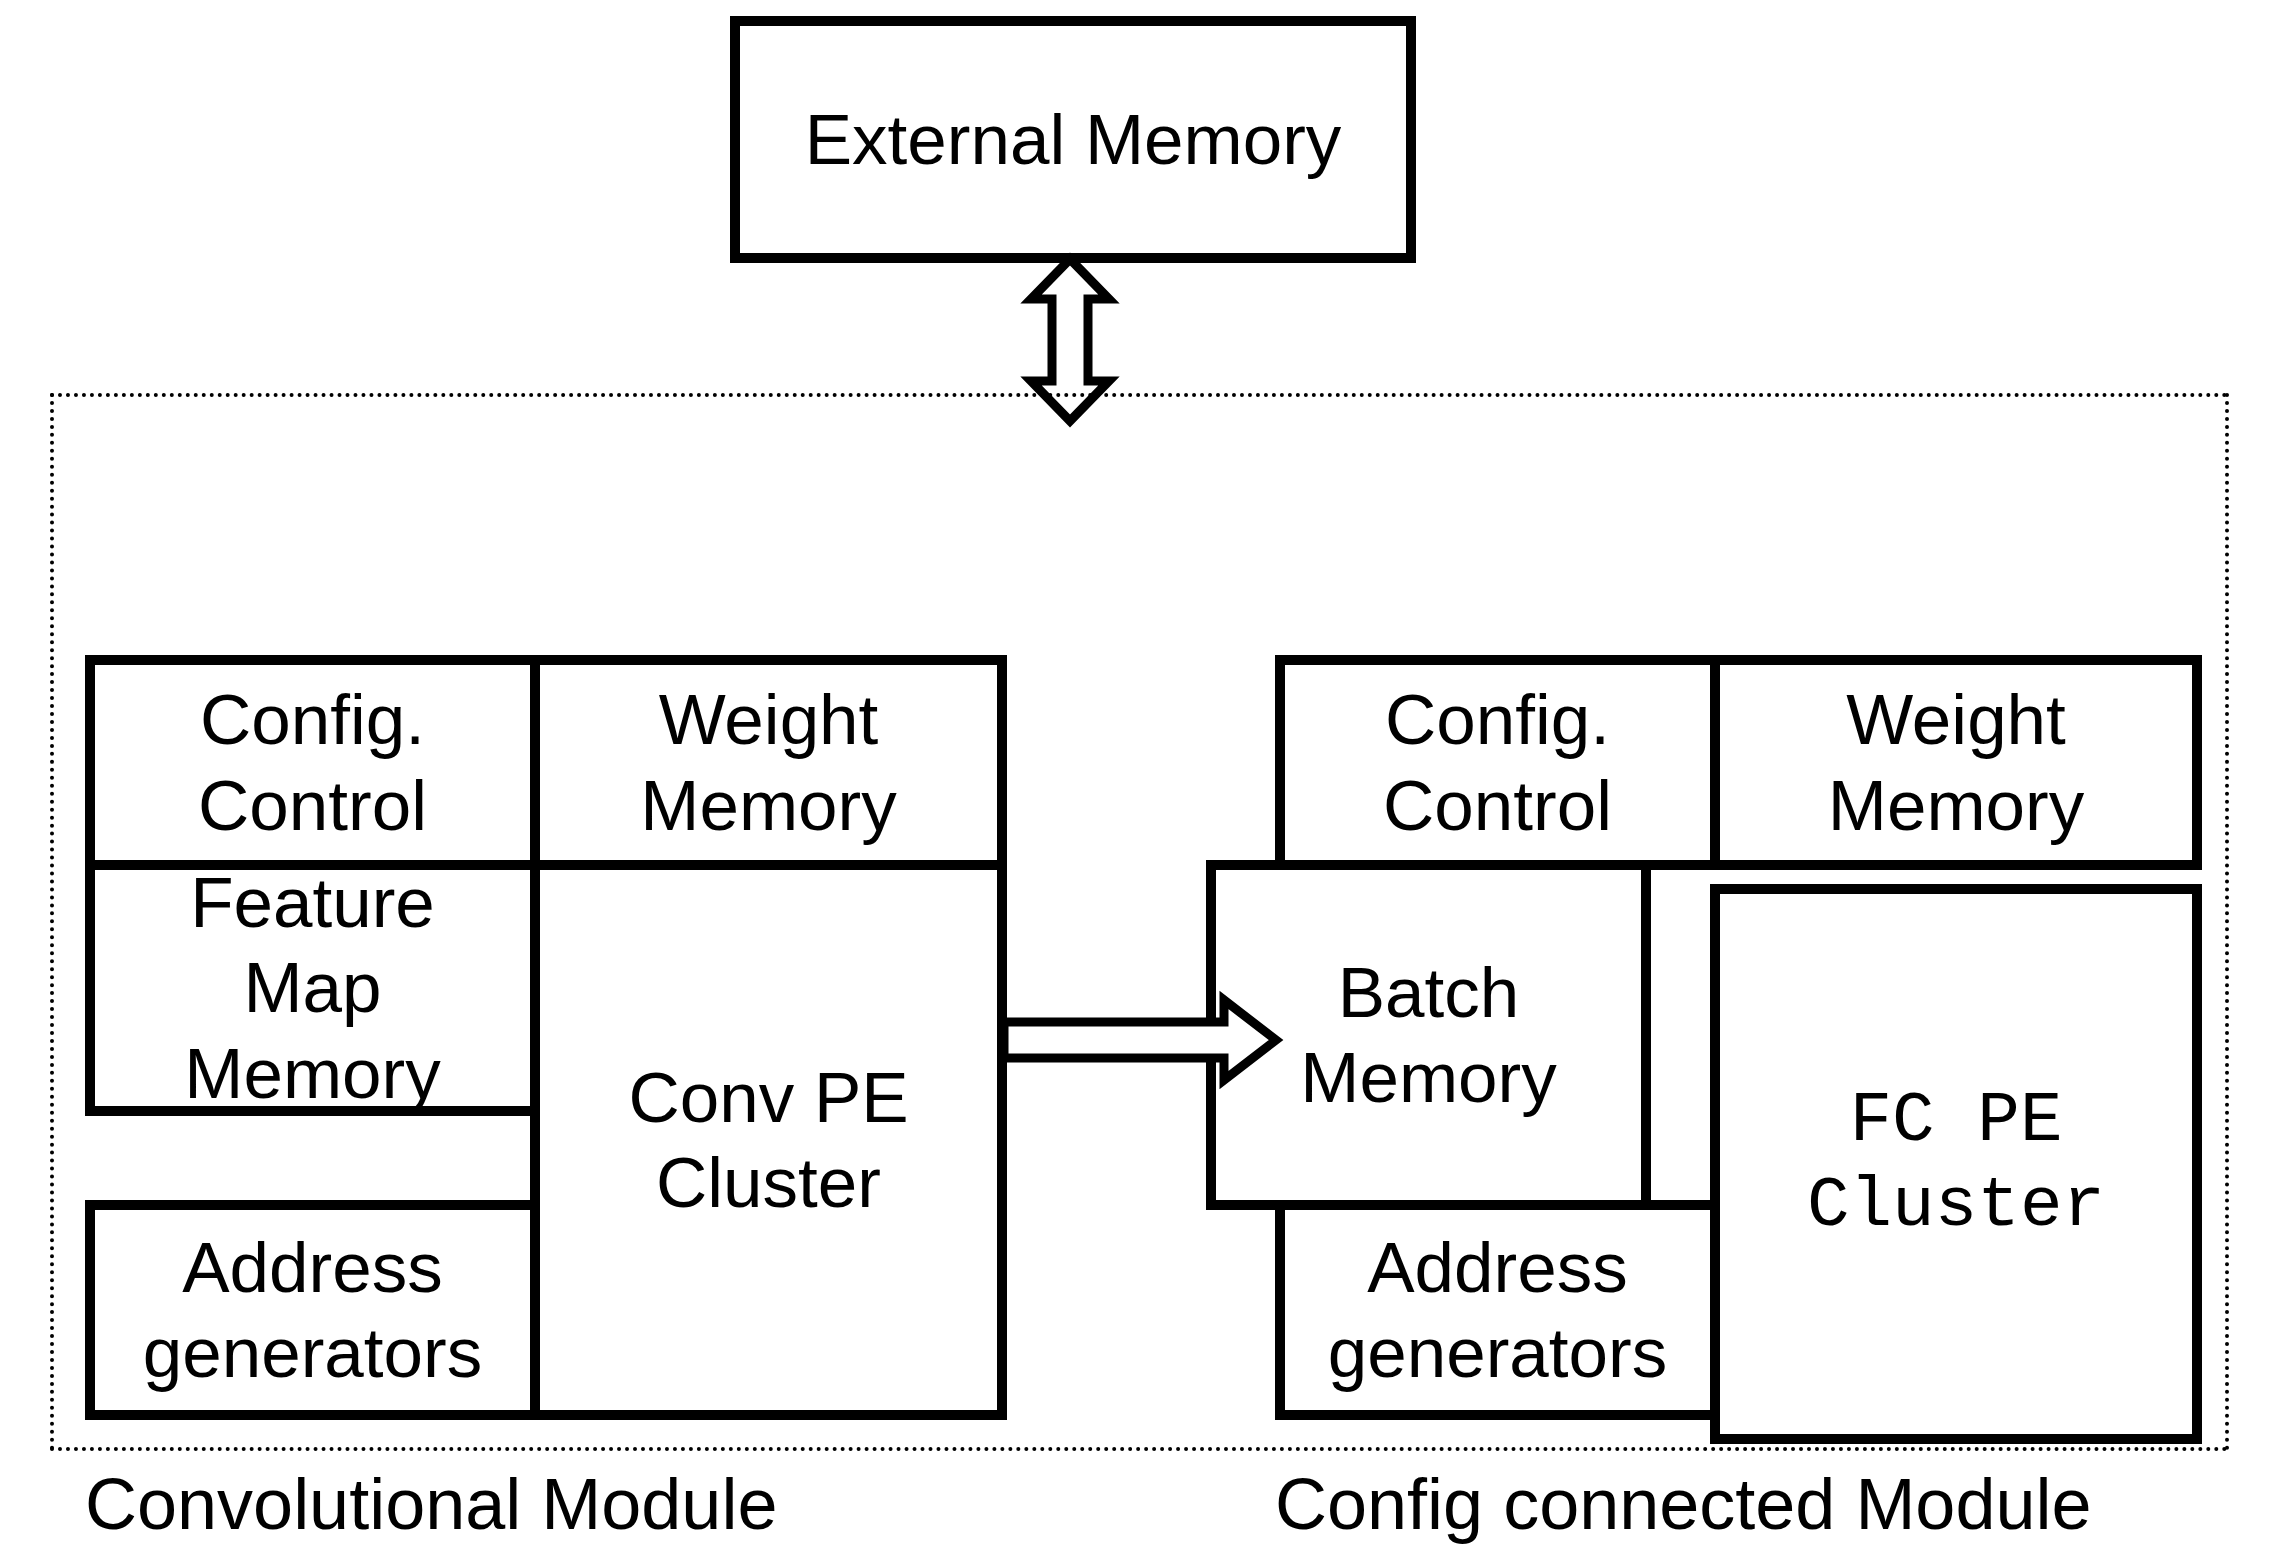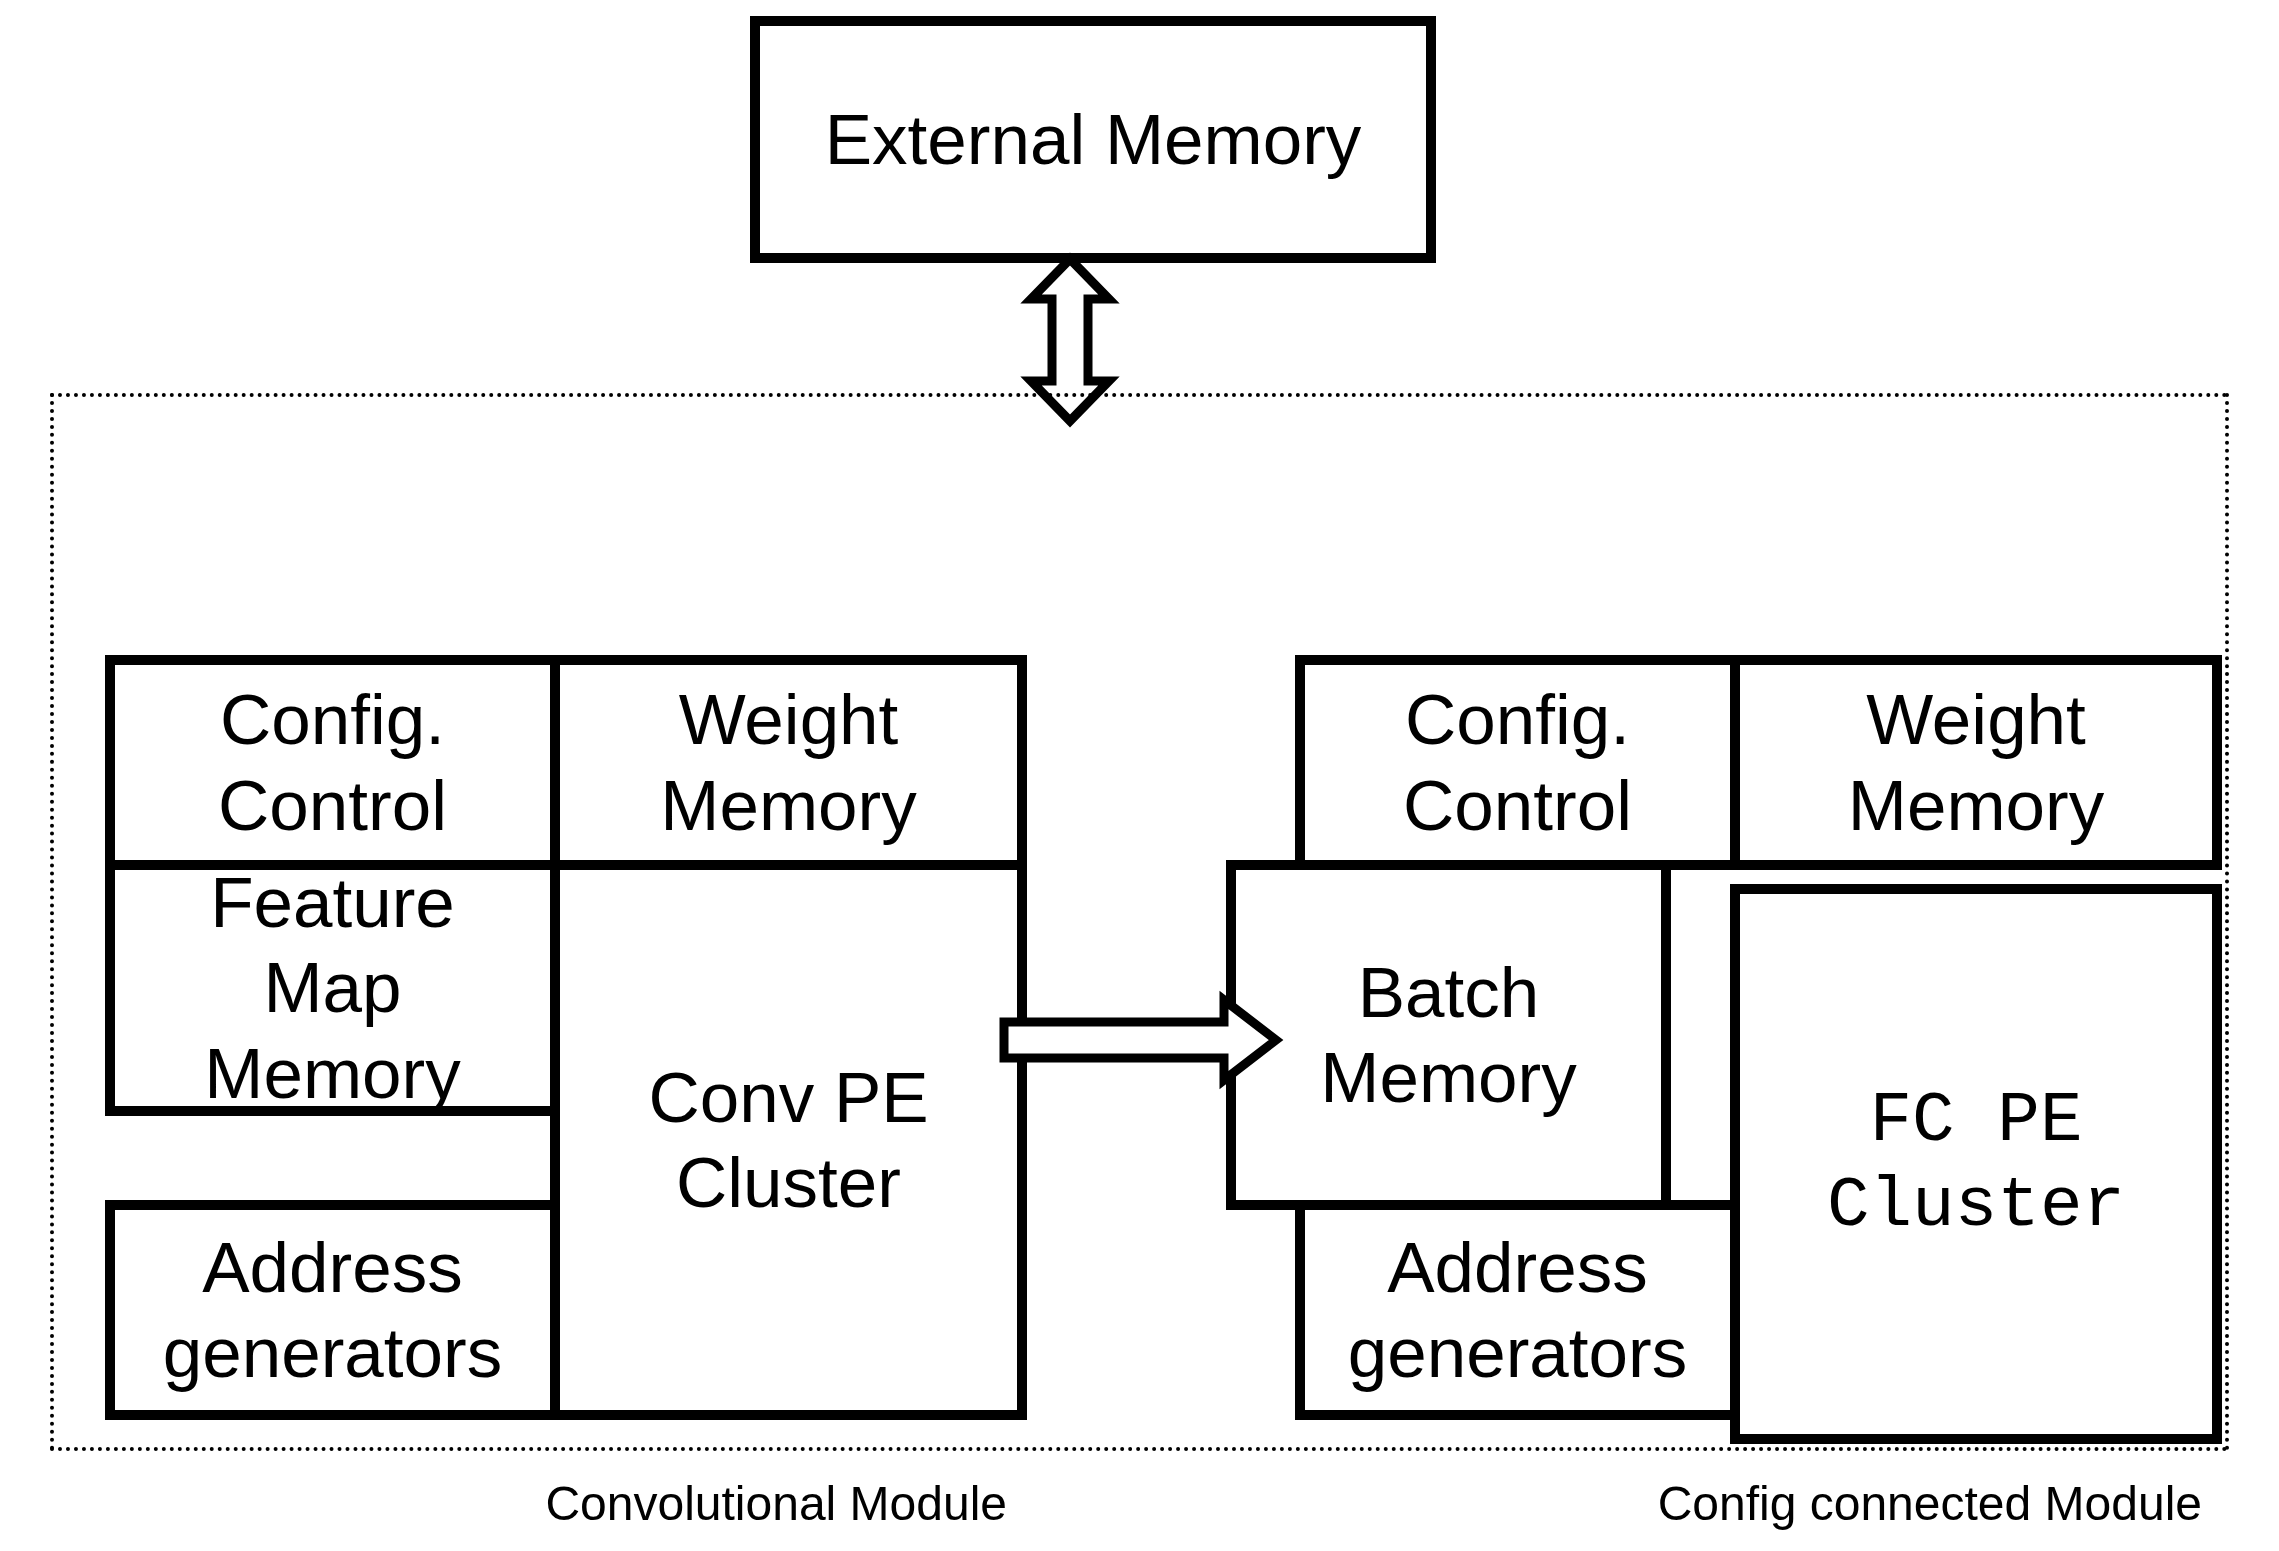--- a/index.html
+++ b/index.html
@@ -17,21 +17,20 @@
     overflow: hidden;
   }
   .box {
     position: absolute;
     box-sizing: border-box;
     border: 10px solid #000000;
     background: #ffffff;
     display: flex;
     align-items: center;
     justify-content: center;
-    margin-left: 20px;
   }
   .label {
     font-size: 71px;
     line-height: 1.2;
     text-align: center;
     white-space: pre-line;
     color: #000000;
   }
   .dashed-frame {
     position: absolute;
@@ -56,23 +55,23 @@
   .arrow-svg {
     position: absolute;
     overflow: visible;
   }
   .v-arrow { left: 1025px; top: 254px; width: 90px;  height: 172px; }
   .h-arrow { left: 1000px; top: 988px; width: 282px; height: 104px; }
   .caption {
     position: absolute;
     top: 1460px;
     height: 88px;
-    font-size: 48px;
+    font-size: 72px;
     line-height: 88px;
-    text-align: right;
+    text-align: left;
     color: #000000;
   }
   .cap-left  { left: 85px;   width: 922px; }
   .cap-right { left: 1275px; width: 927px; }
 </style>
 </head>
 <body>
 
 <div id="canvas">
 

